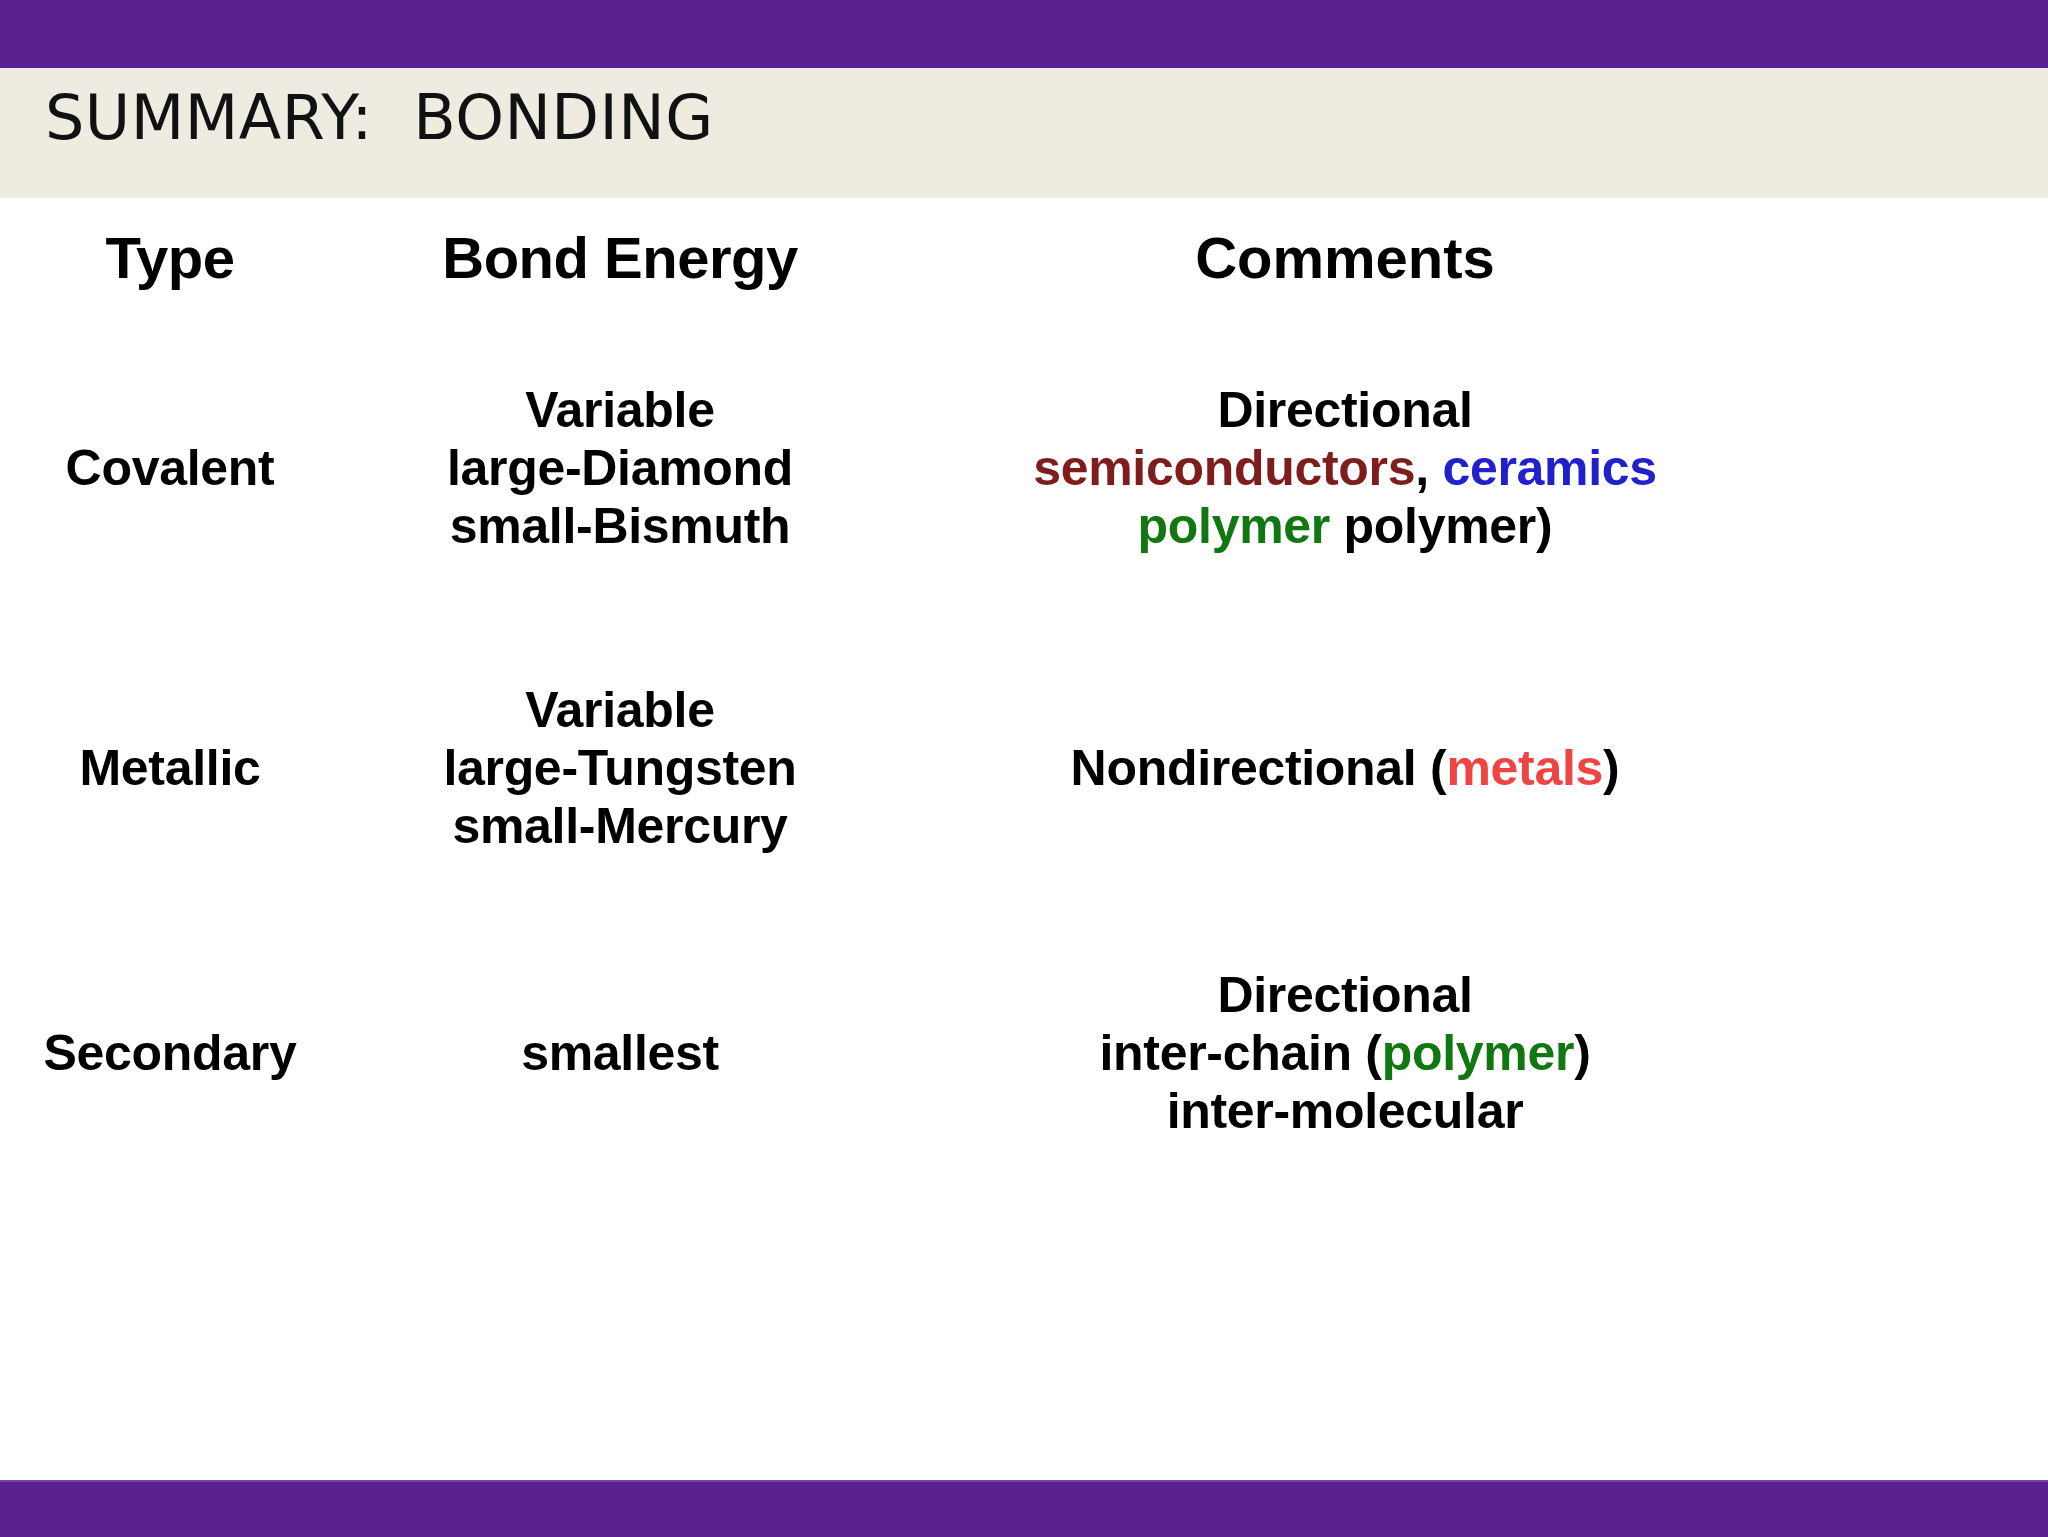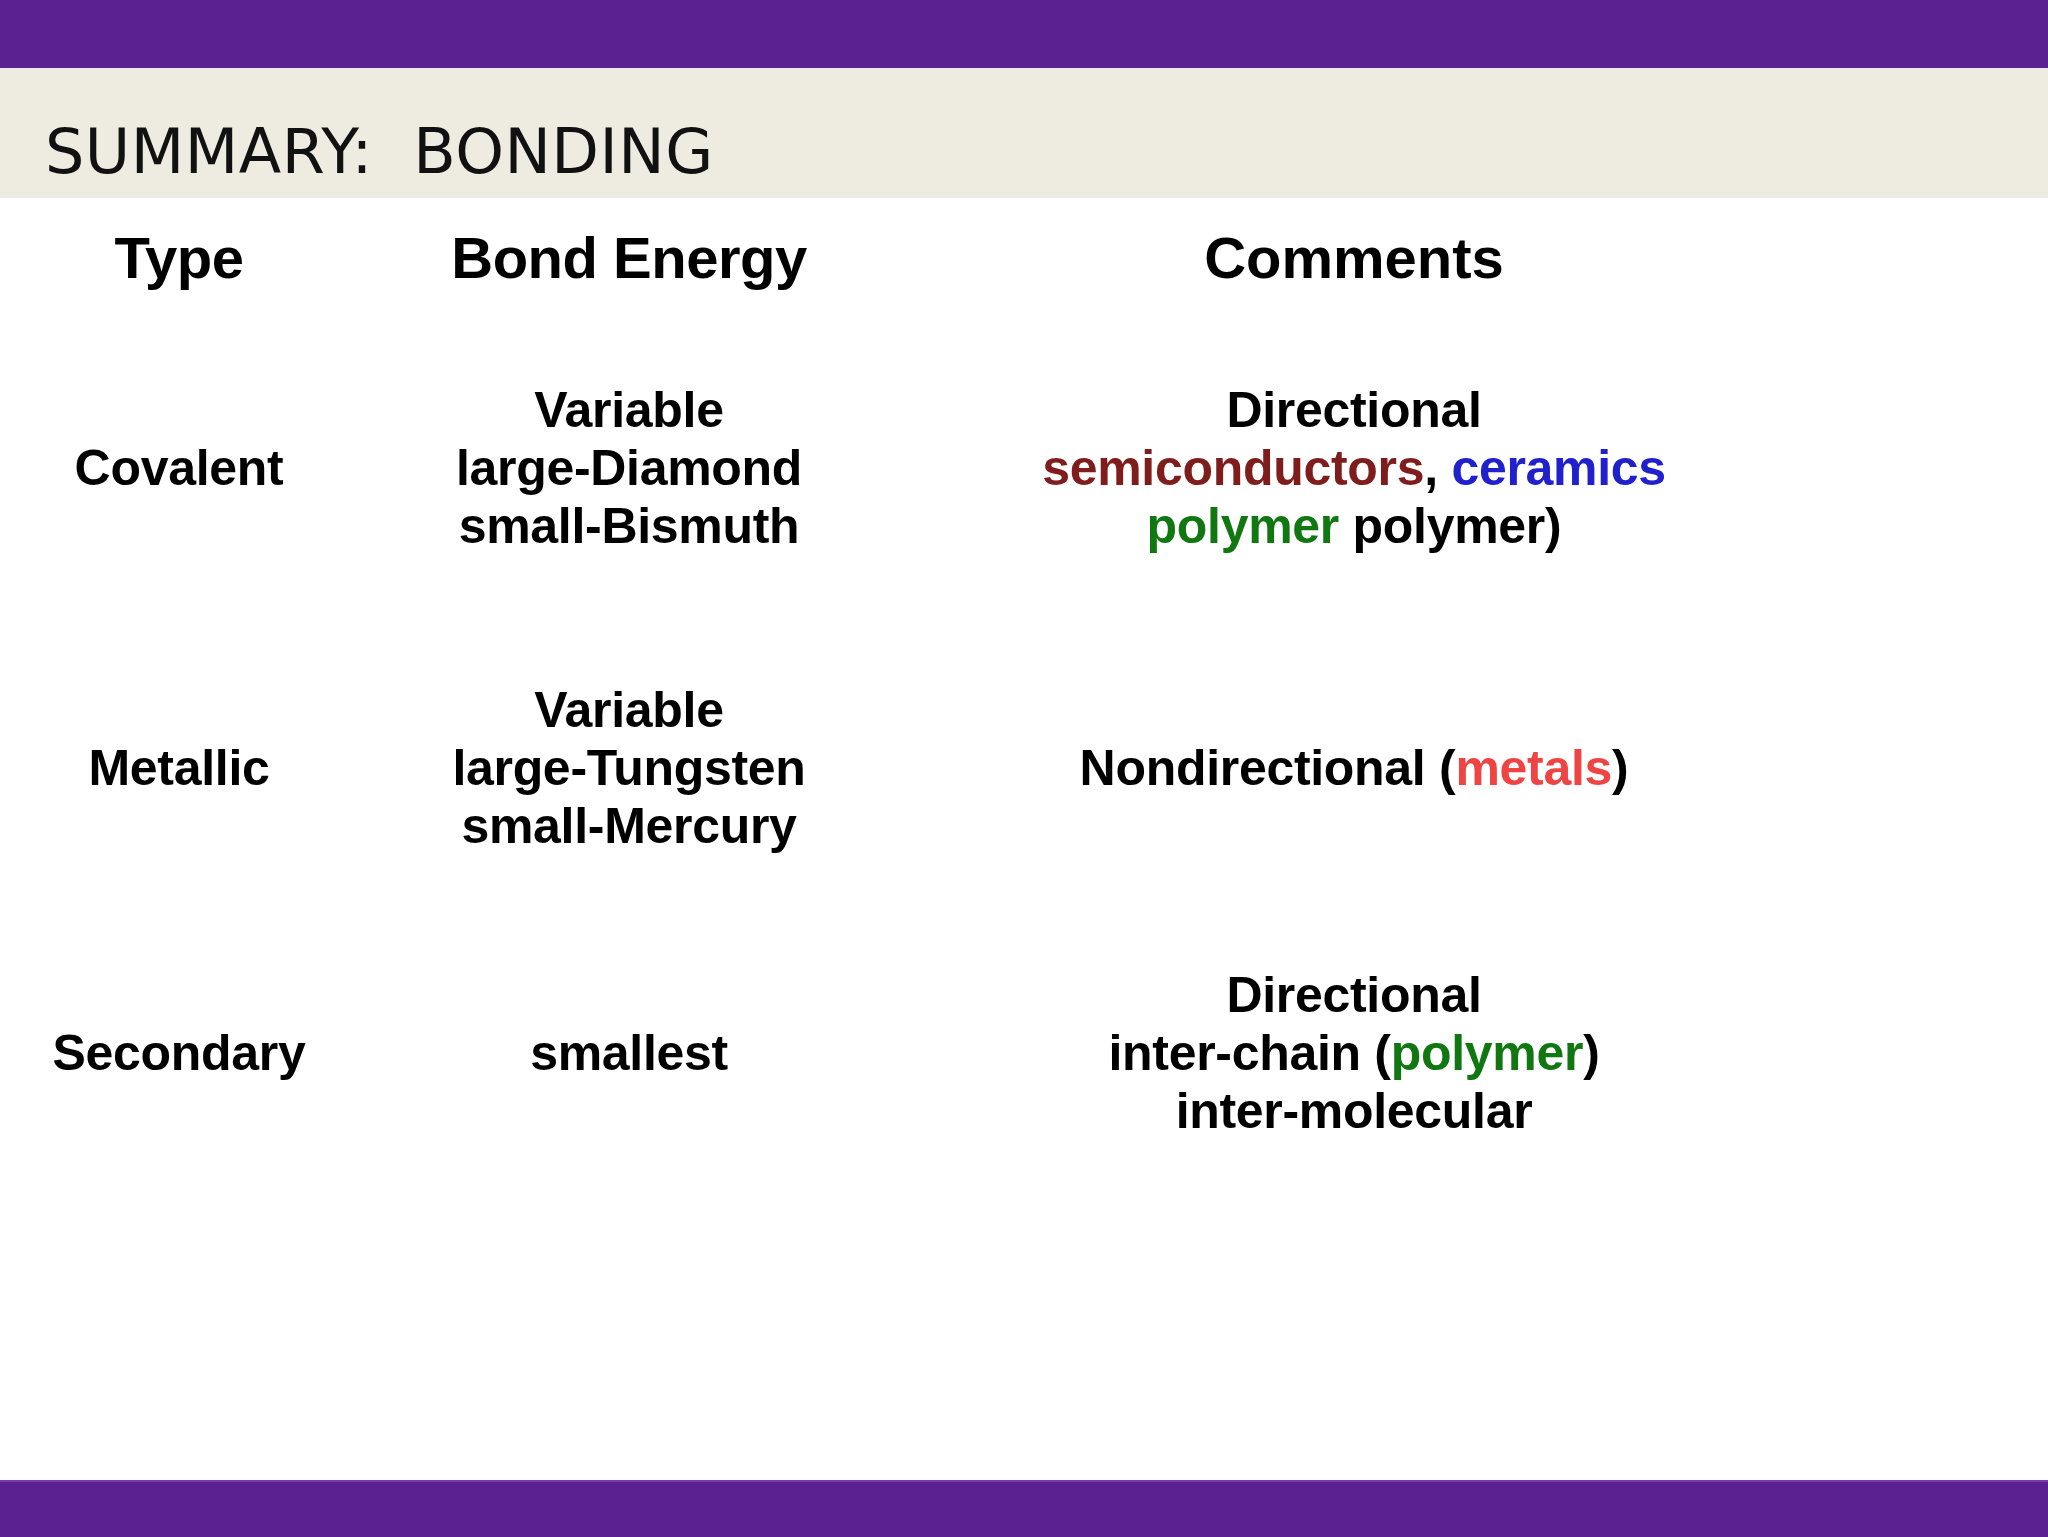--- a/index.html
+++ b/index.html
@@ -51,21 +51,20 @@
     position: absolute;
     left: 45px;
     top: 84px;
     font-size: 62px;
     line-height: 1.1;
     letter-spacing: 0.5px;
     font-weight: 400;
     color: #111111;
     font-family: "DejaVu Sans", "Liberation Sans", sans-serif;
     white-space: pre;
-    margin-top: 34px;
   }
 
   .bottom-bar {
     position: absolute;
     left: 0;
     top: 1480px;
     width: 2048px;
     height: 57px;
     background: #5B2191;
     border-top: 2px solid #7A3BB0;
@@ -80,21 +79,20 @@
     height: 1282px;
   }
 
   .bond-table {
     position: absolute;
     left: 0;
     top: 0;
     width: 1790px;
     border-collapse: collapse;
     table-layout: fixed;
-    margin-left: 9px;
   }
   .bond-table col.c-type     { width: 340px; }
   .bond-table col.c-energy   { width: 560px; }
   .bond-table col.c-comments { width: 890px; }
 
   .bond-table th,
   .bond-table td {
     padding: 0;
     text-align: center;
     vertical-align: middle;

